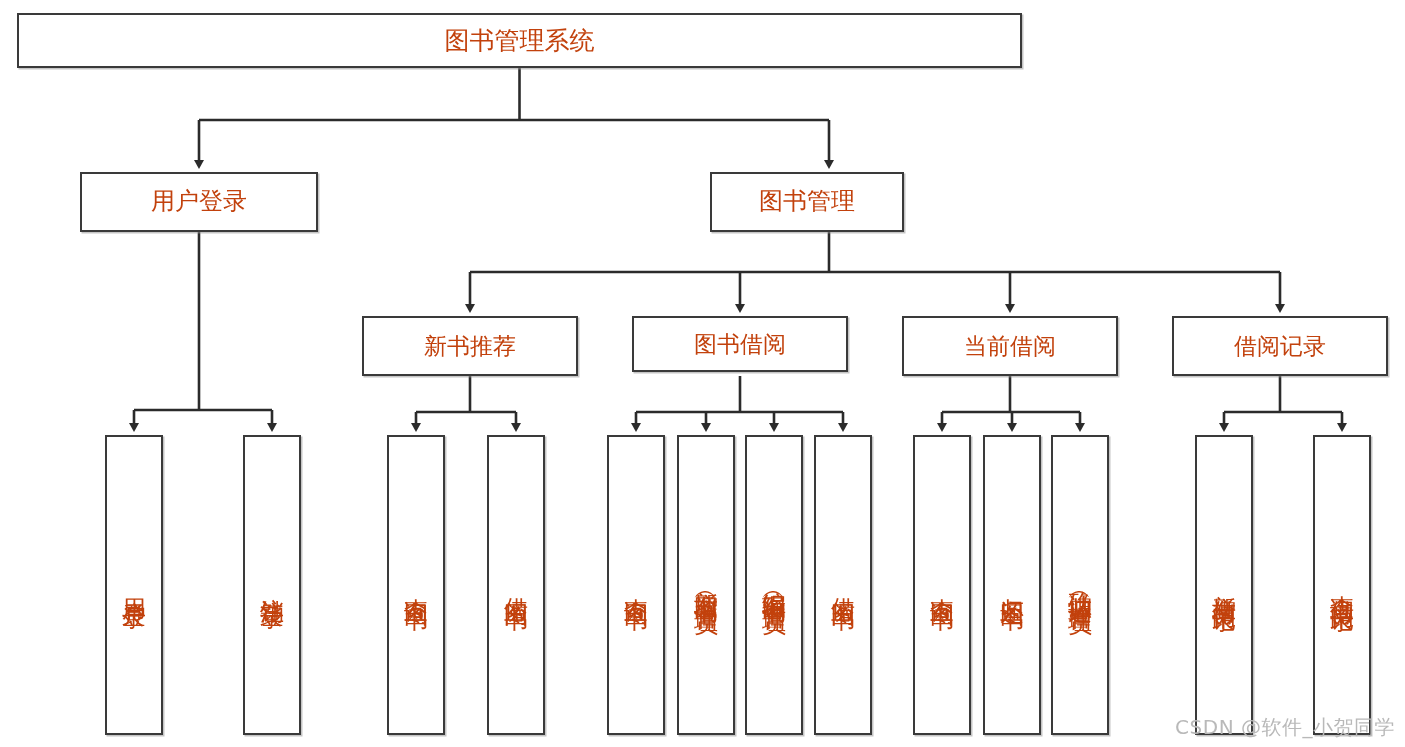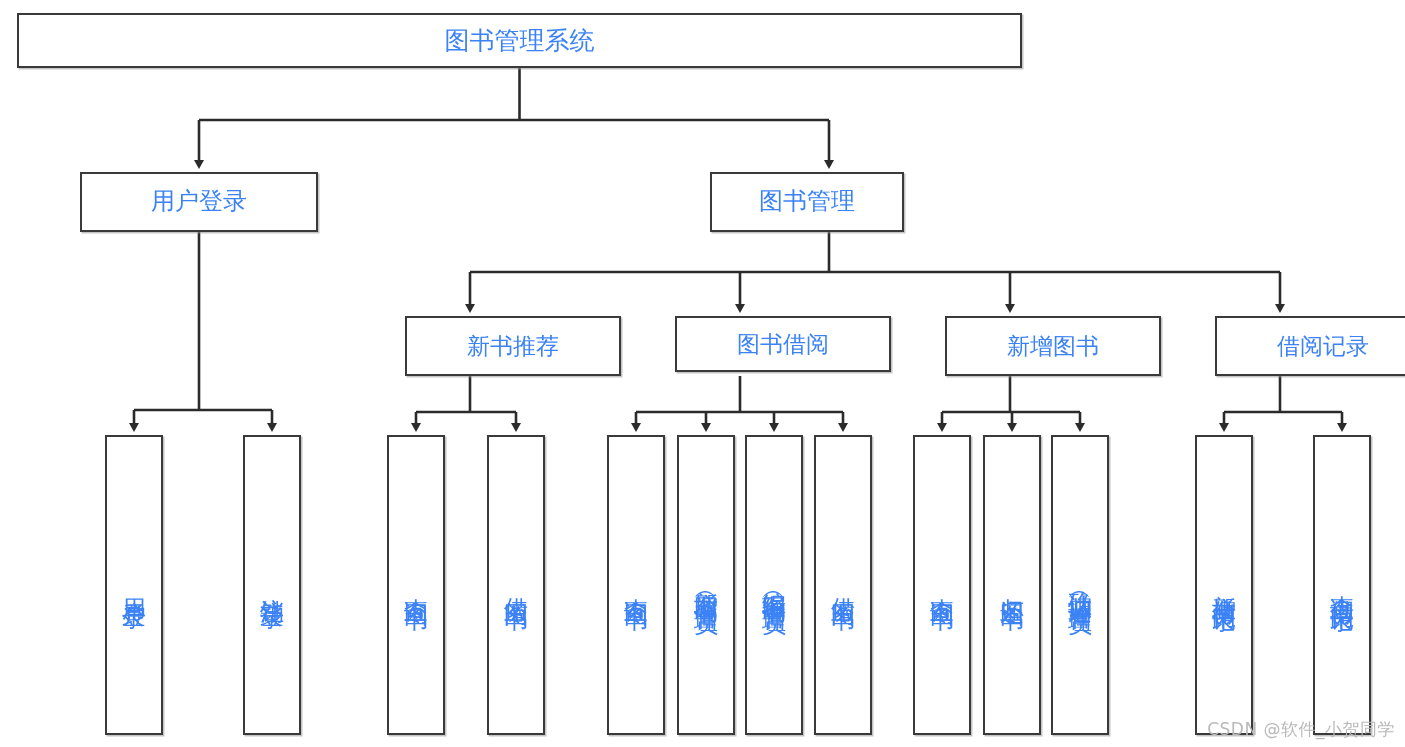--- a/index.html
+++ b/index.html
@@ -28,57 +28,56 @@
   }
   .node {
     position: absolute;
     box-sizing: border-box;
     background: #ffffff;
     border: 2.5px solid #3a3a3a;
     box-shadow: 1.5px 1.5px 0 rgba(150,150,150,0.55);
     display: flex;
     align-items: center;
     justify-content: center;
-    color: #3b82f6;
+    color: #c2410c;
     z-index: 2;
   }
   .node-label {
     display: block;
     text-align: center;
     line-height: 1.08;
     white-space: pre;
   }
   .node-root {
     font-size: 25px;
   }
   .node-l2 {
     font-size: 24px;
   }
   .node-l3 {
     font-size: 23px;
-    margin-left: 43px;
   }
   .node-leaf {
     font-size: 24px;
     align-items: center;
     justify-content: center;
     padding: 4px 0;
   }
   .node-leaf .node-label {
     writing-mode: vertical-rl;
     text-orientation: upright;
     letter-spacing: 3px;
     line-height: 1.0;
     white-space: nowrap;
   }
   #watermark {
     position: absolute;
     right: 10px;
     bottom: 6px;
-    font-size: 17px;
+    font-size: 20px;
     color: #b9b9b9;
     z-index: 5;
     white-space: nowrap;
     letter-spacing: 0.5px;
   }
 </style>
 </head>
 <body>
 
 <div id="diagram-canvas">
@@ -136,21 +135,21 @@
       <div class="node node-l2" style="left: 710px; top: 172px; width: 194px; height: 60px;">
         <span class="node-label">图书管理</span>
       </div>
       <div class="node node-l3" style="left: 362px; top: 316px; width: 216px; height: 60px;">
         <span class="node-label">新书推荐</span>
       </div>
       <div class="node node-l3" style="left: 632px; top: 316px; width: 216px; height: 56px;">
         <span class="node-label">图书借阅</span>
       </div>
       <div class="node node-l3" style="left: 902px; top: 316px; width: 216px; height: 60px;">
-        <span class="node-label">新增图书</span>
+        <span class="node-label">当前借阅</span>
       </div>
       <div class="node node-l3" style="left: 1172px; top: 316px; width: 216px; height: 60px;">
         <span class="node-label">借阅记录</span>
       </div>
       <div class="node node-leaf" style="left: 105px; top: 435px; width: 58px; height: 300px;">
         <span class="node-label">用户登录</span>
       </div>
       <div class="node node-leaf" style="left: 243px; top: 435px; width: 58px; height: 300px;">
         <span class="node-label">注销登录</span>
       </div>

